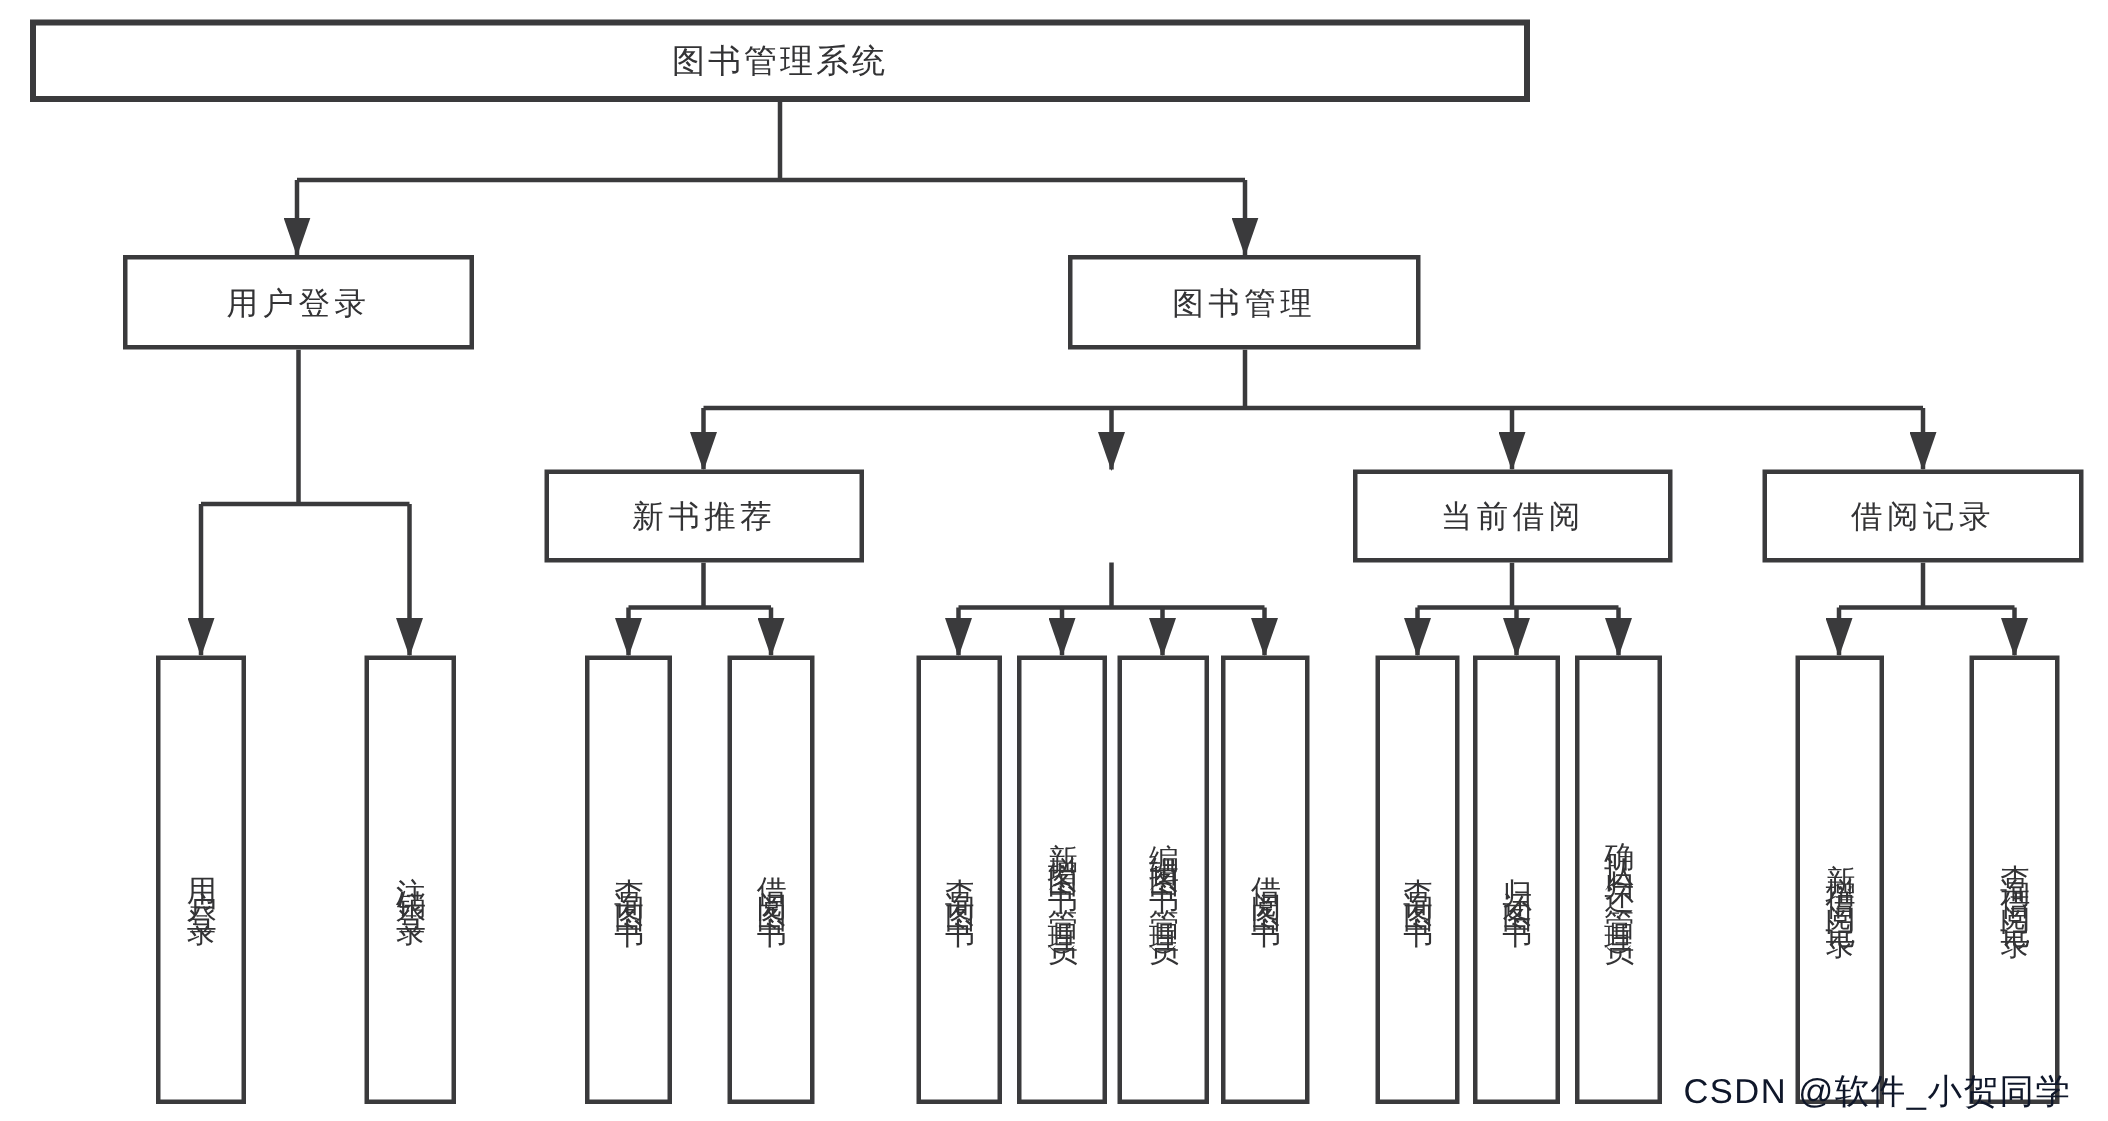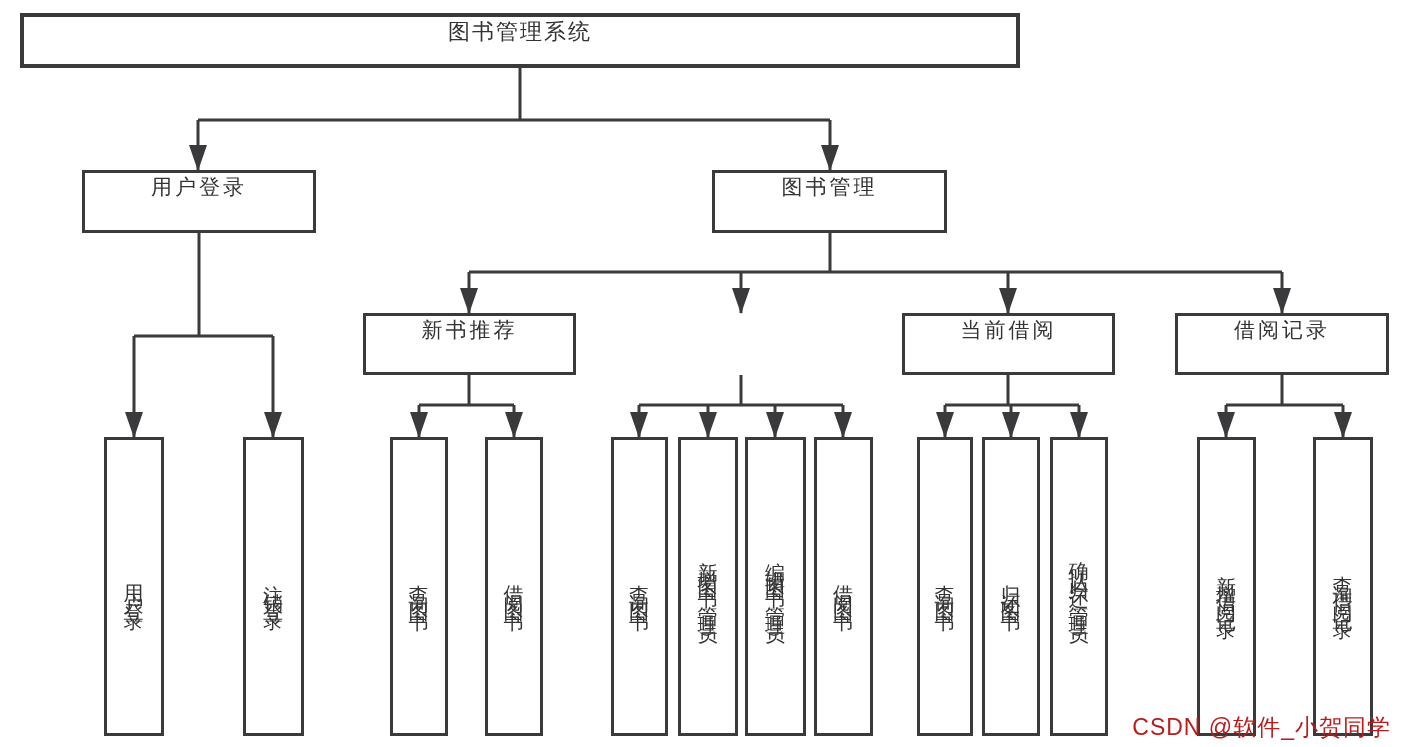--- a/index.html
+++ b/index.html
@@ -5,21 +5,21 @@
   html,body { margin:0; padding:0; background:#ffffff; }
   .stage {
     position:relative; width:1405px; height:747px; background:#ffffff;
     font-family:"Liberation Sans","DejaVu Sans",sans-serif;
     color:#333335; overflow:hidden;
   }
   .connectors { position:absolute; left:0; top:0; z-index:0; }
   .hbox {
     position:absolute; box-sizing:border-box;
     border:3px solid #3a3a3c; background:#ffffff;
-    display:flex; justify-content:center;
+    display:flex; align-items:center; justify-content:center;
     font-size:21px; letter-spacing:3px; z-index:1; white-space:nowrap;
   }
   .root-box { left:20px; top:13px; width:1000px; height:55px; font-size:22px; letter-spacing:2px; border-width:4px; }
   .l2-login { left:82px;  top:170px; width:234px; height:63px; }
   .l2-mgmt  { left:712px; top:170px; width:235px; height:63px; }
   .l3 { top:313px; height:62px; }
   .l3-newbooks { left:363px;  width:213px; }
   .l3-borrow   { left:634px;  width:216px; }
   .l3-current  { left:902px;  width:213px; }
   .l3-records  { left:1175px; width:214px; }
@@ -39,22 +39,22 @@
   .leaf5  { left:611px;  width:57px; }
   .leaf6  { left:678px;  width:60px; }
   .leaf7  { left:745px;  width:61px; }
   .leaf8  { left:814px;  width:59px; }
   .leaf9  { left:917px;  width:56px; }
   .leaf10 { left:982px;  width:58px; }
   .leaf11 { left:1050px; width:58px; }
   .leaf12 { left:1197px; width:59px; }
   .leaf13 { left:1313px; width:60px; }
   .watermark {
-    position:absolute; right:14px; bottom:4px; z-index:3;
-    font-size:23px; letter-spacing:1px; color:#b91c1c; white-space:nowrap;
+    position:absolute; right:24px; bottom:4px; z-index:3;
+    font-size:23px; letter-spacing:1px; color:#0f172a; white-space:nowrap;
   }
 </style>
 </head>
 <body>
 
 <div class="stage">
 
   <svg class="connectors" width="1405" height="747" viewBox="0 0 1405 747" xmlns="http://www.w3.org/2000/svg">
     <defs>
       <marker id="arrow" markerUnits="userSpaceOnUse" markerWidth="26" markerHeight="18" viewBox="0 0 26 18" refX="25" refY="9" orient="auto">

